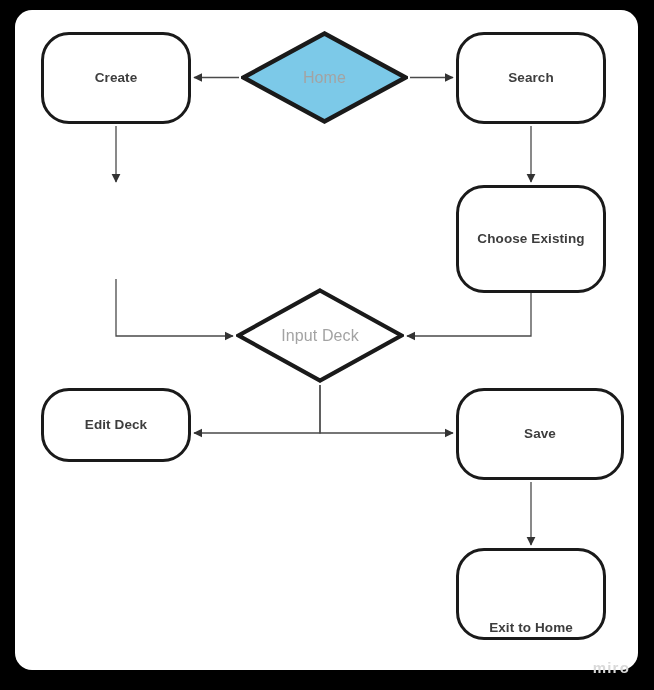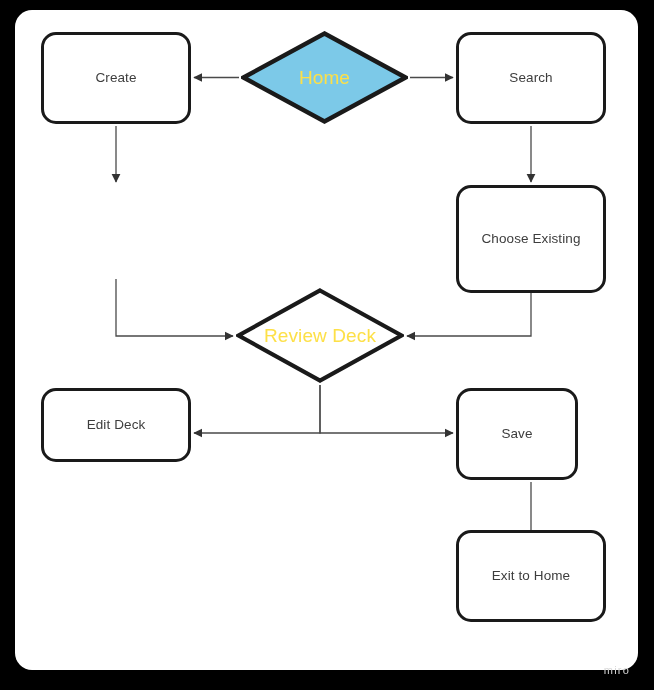--- a/index.html
+++ b/index.html
@@ -46,50 +46,52 @@
     justify-content: center;
     text-align: center;
     color: #3d3d3d;
     font-size: 13.5px;
     line-height: 1.35;
     letter-spacing: 0.1px;
   }
   .box {
     background: #ffffff;
     border: 3px solid #1a1a1a;
-    border-radius: 15px;
+    border-radius: 28px;
+    font-weight: bold;
   }
   
   .diamond-wrap {
     position: absolute;
   }
   .diamond-wrap svg {
     display: block;
   }
   .diamond-label {
     position: absolute;
     left: 0;
     top: 0;
     width: 100%;
     height: 100%;
     display: flex;
     align-items: center;
     justify-content: center;
-    color: #fde047;
-    font-size: 19px;
+    color: #a3a3a3;
+    font-size: 16px;
     letter-spacing: 0.1px;
     pointer-events: none;
   }
   #watermark {
     position: absolute;
     right: 24px;
     bottom: 14px;
     color: #d9d9d9;
-    font-size: 11px;
+    font-size: 15px;
     letter-spacing: 1.2px;
+    font-weight: bold;
   }
 </style>
 </head>
 <body>
 
 <div id="stage">
 
   <div id="card"></div>
 
   <svg id="edges" viewBox="0 0 654 690" width="654" height="690" xmlns="http://www.w3.org/2000/svg">
@@ -137,30 +139,30 @@
 
 
   <div class="node box" style="left:456px; top:185px; width:150px; height:108px;">
     <span>Choose Existing</span>
   </div>
 
   <div class="diamond-wrap" style="left:236px; top:288px; width:168px; height:95px;">
     <svg viewBox="0 0 168 95" width="168" height="95" xmlns="http://www.w3.org/2000/svg">
       <polygon points="84,2.5 165.5,47.5 84,92.5 2.5,47.5" fill="#ffffff" stroke="#1a1a1a" stroke-width="4.2" stroke-linejoin="miter"></polygon>
     </svg>
-    <div class="diamond-label">Review Deck</div>
+    <div class="diamond-label">Input Deck</div>
   </div>
 
   <div class="node box" style="left:41px; top:388px; width:150px; height:74px;">
     <span>Edit Deck</span>
   </div>
 
-  <div class="node box" style="left:456px; top:388px; width:122px; height:92px;">
+  <div class="node box" style="left:456px; top:388px; width:168px; height:92px;">
     <span>Save</span>
   </div>
 
-  <div class="node box" style="left:456px; top:530px; width:150px; height:92px;">
+  <div class="node box" style="left:456px; top:548px; width:150px; height:92px;align-items:flex-end;">
     <span>Exit to Home</span>
   </div>
 
   <div id="watermark">miro</div>
 
 </div>
 
 </body></html>

